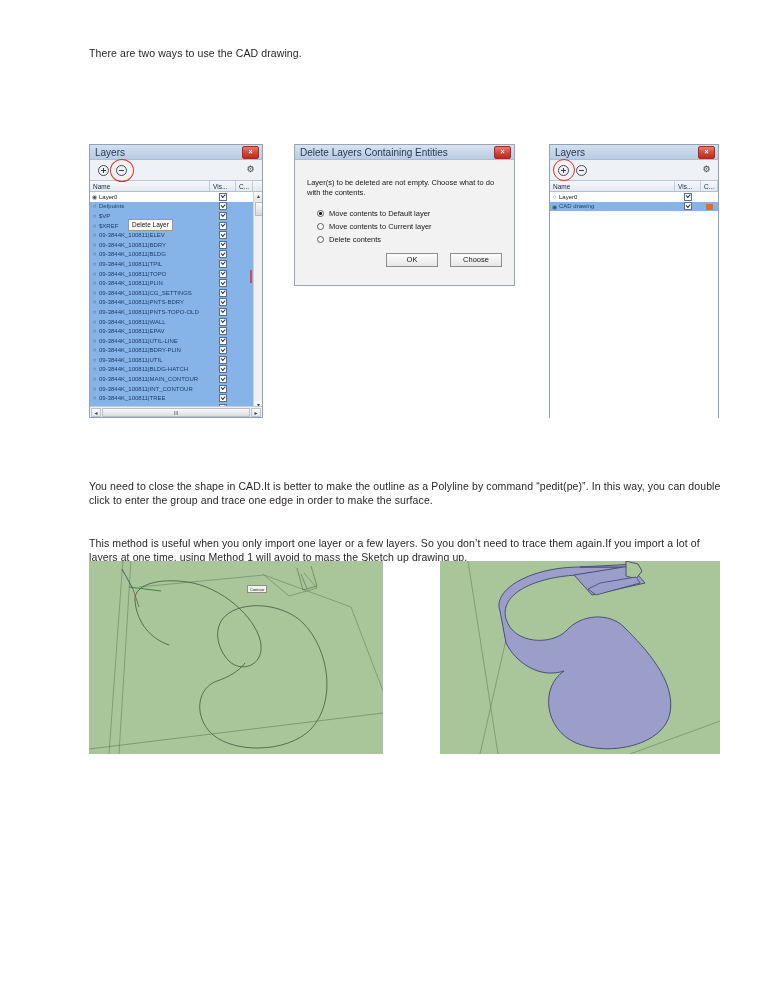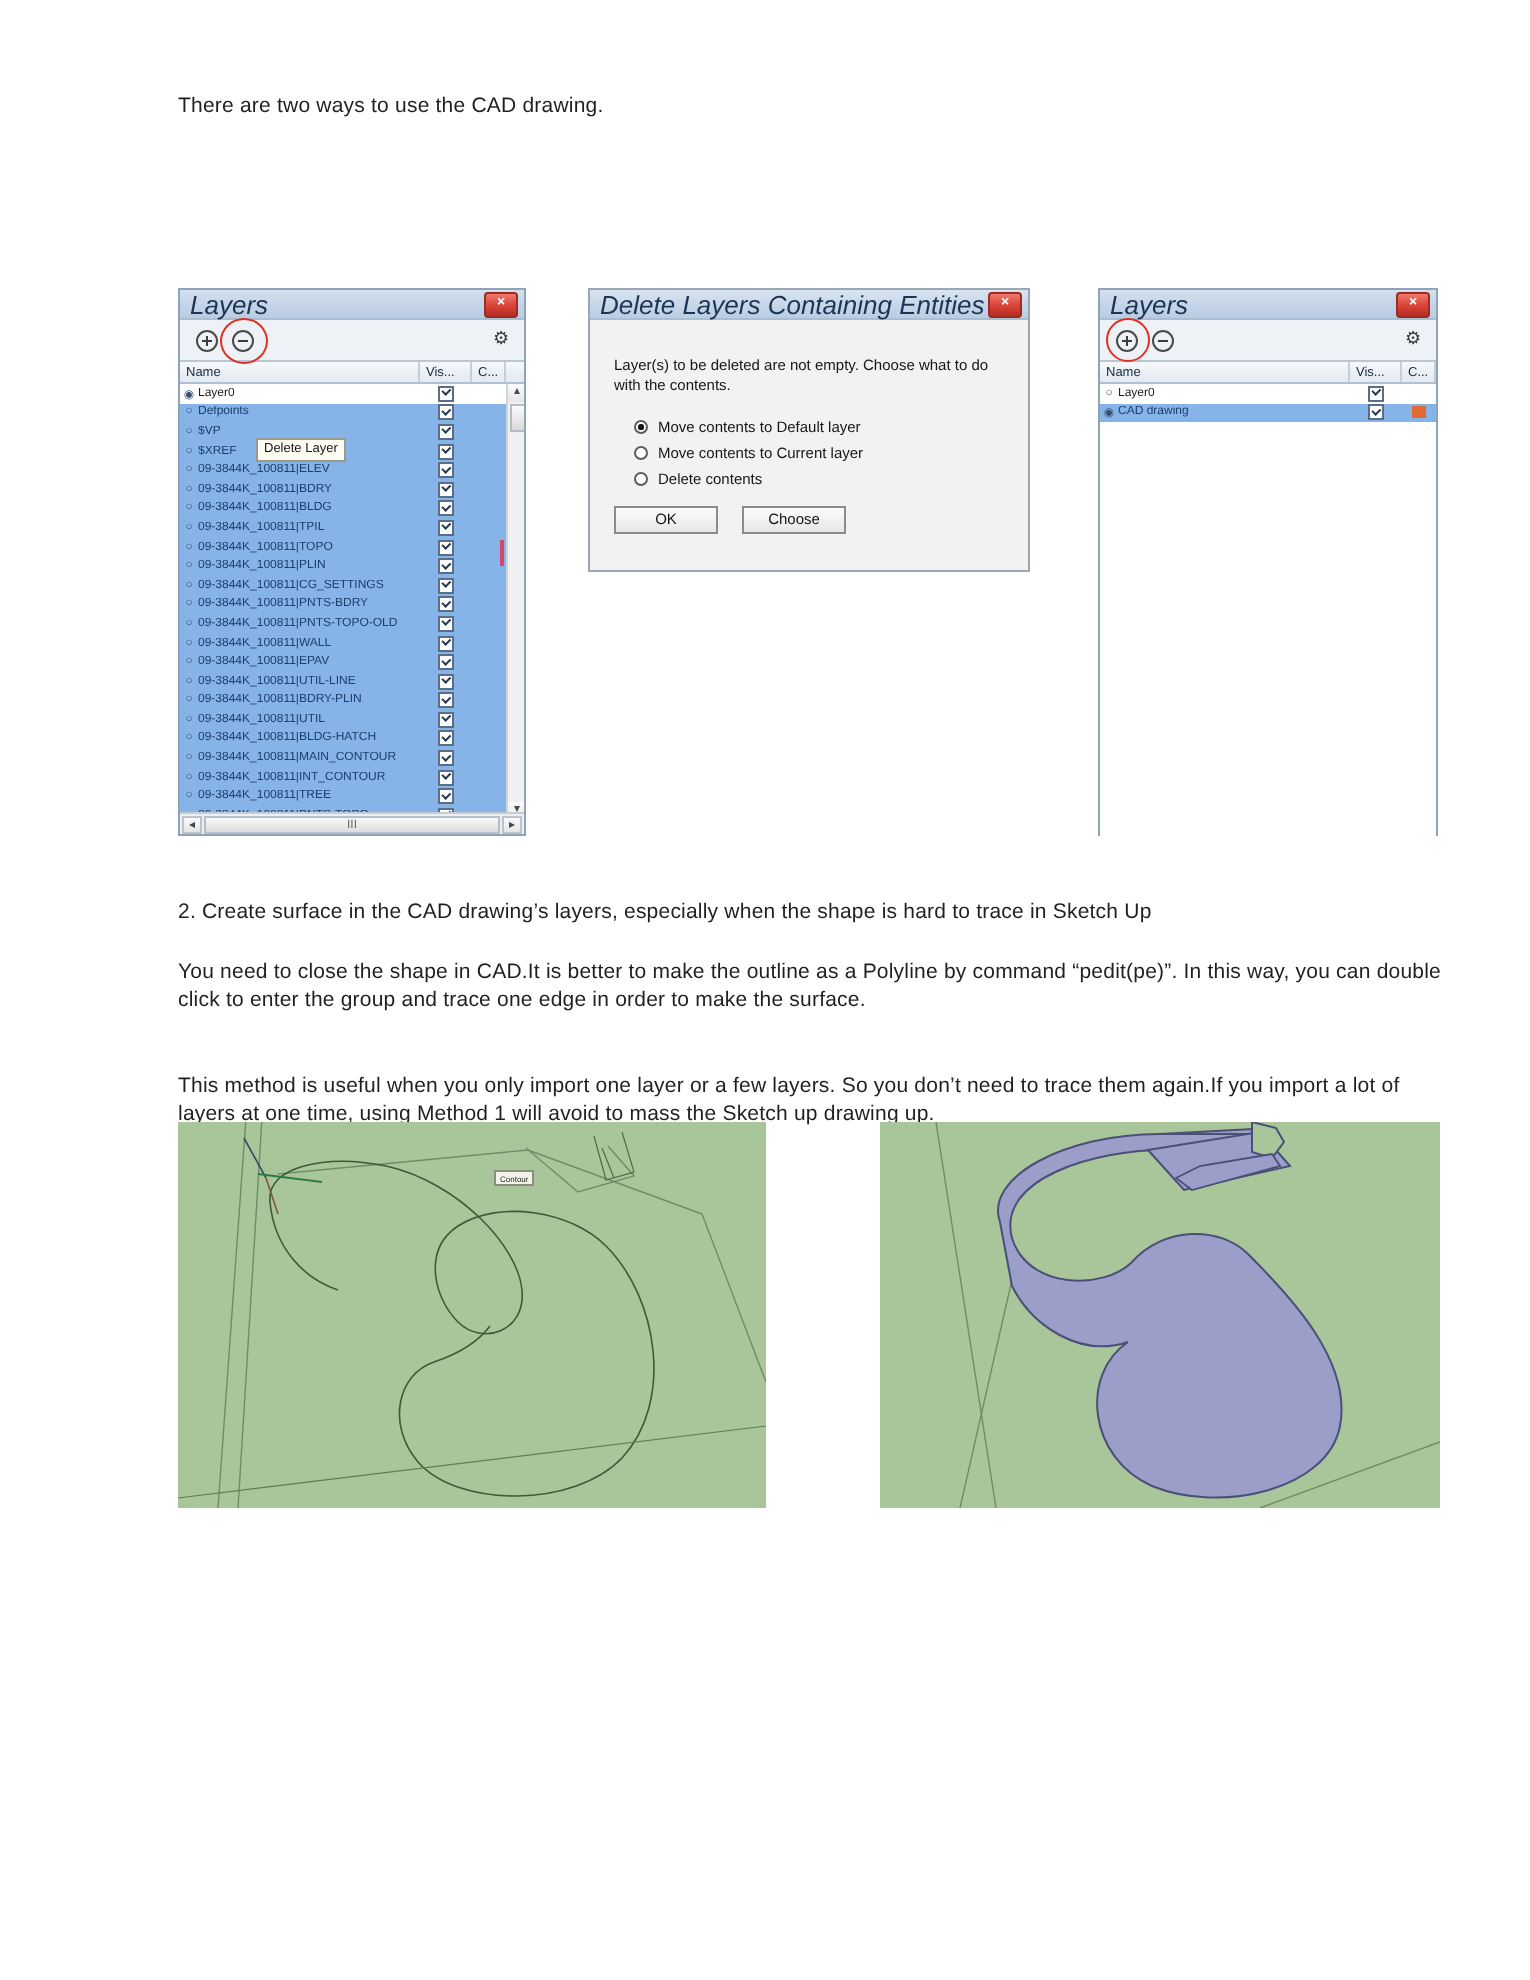--- a/index.html
+++ b/index.html
@@ -44,26 +44,25 @@
   .dlg-title {
     height: 15px;
     background: linear-gradient(180deg, #d3e0ef 0%, #c3d4e8 55%, #b9cce3 100%);
     border-bottom: 1px solid #a9bdd4;
     display: flex;
     align-items: center;
     padding: 0 3px 0 5px;
     box-sizing: border-box;
   }
   .dlg-title-text {
-    font-size: 13px;
+    font-size: 10px;
     color: #1c3553;
     flex: 1;
     white-space: nowrap;
     overflow: hidden;
-    font-style: italic;
   }
   .close-btn {
     width: 15px; height: 11px;
     background: linear-gradient(180deg, #f07a6e 0%, #d9453a 50%, #b82c22 100%);
     border: 1px solid #9e2a20;
     border-radius: 2px;
     color: #ffffff;
     font-size: 7px;
     line-height: 9px;
     text-align: center;
@@ -285,21 +284,21 @@
   }
   .radio.on::after {
     content: "";
     position: absolute;
     left: 1.4px; top: 1.4px;
     width: 2.6px; height: 2.6px;
     background: #151515;
     border-radius: 50%;
   }
   .btn-row {
-    display: flex; justify-content: flex-start; gap: 12px;
+    display: flex; justify-content: flex-end; gap: 12px;
     margin-top: 7px;
   }
   .btn {
     width: 52px; height: 14px;
     background: linear-gradient(180deg,#fcfcfc,#e7e7e7);
     border: 1px solid #8c8c8c;
     font-size: 7.5px;
     color: #141414;
     line-height: 12px;
     text-align: center;
@@ -609,21 +608,20 @@
           <div class="row sel">
             <span class="bullet">◉</span>
             <span class="lname">CAD drawing</span>
             <span class="cvis"><span class="chk"></span></span>
             <span class="cclr"><span class="swatch" style="background: rgb(224, 106, 50);"></span></span>
           </div>
         </div>
     </div>
   </div>
 
-  <div class="doc-text p3">2. Create surface in the CAD drawing’s layers, especially when the shape is hard to trace in Sketch Up</div>
   <div class="doc-text p4">You need to close the shape in CAD.It is better to make the outline as a Polyline by command “pedit(pe)”. In this way, you can double click to enter the group and trace one edge in order to make the surface.</div>
   <div class="doc-text p5">This method is useful when you only import one layer or a few layers. So you don’t need to trace them again.If you import a lot of layers at one time, using Method 1 will avoid to mass the Sketch up drawing up.</div>
 
   <div class="su" id="su-left">
     <svg viewBox="0 0 294 193" preserveAspectRatio="none">
       <rect x="0" y="0" width="294" height="193" fill="#a8c69a"></rect>
       <g stroke="#6f8c68" fill="none" stroke-width="0.7">
         <path d="M34 -2 L20 193"></path>
         <path d="M42 -2 L30 193"></path>
         <path d="M50 26 L175 14 L262 46"></path>

